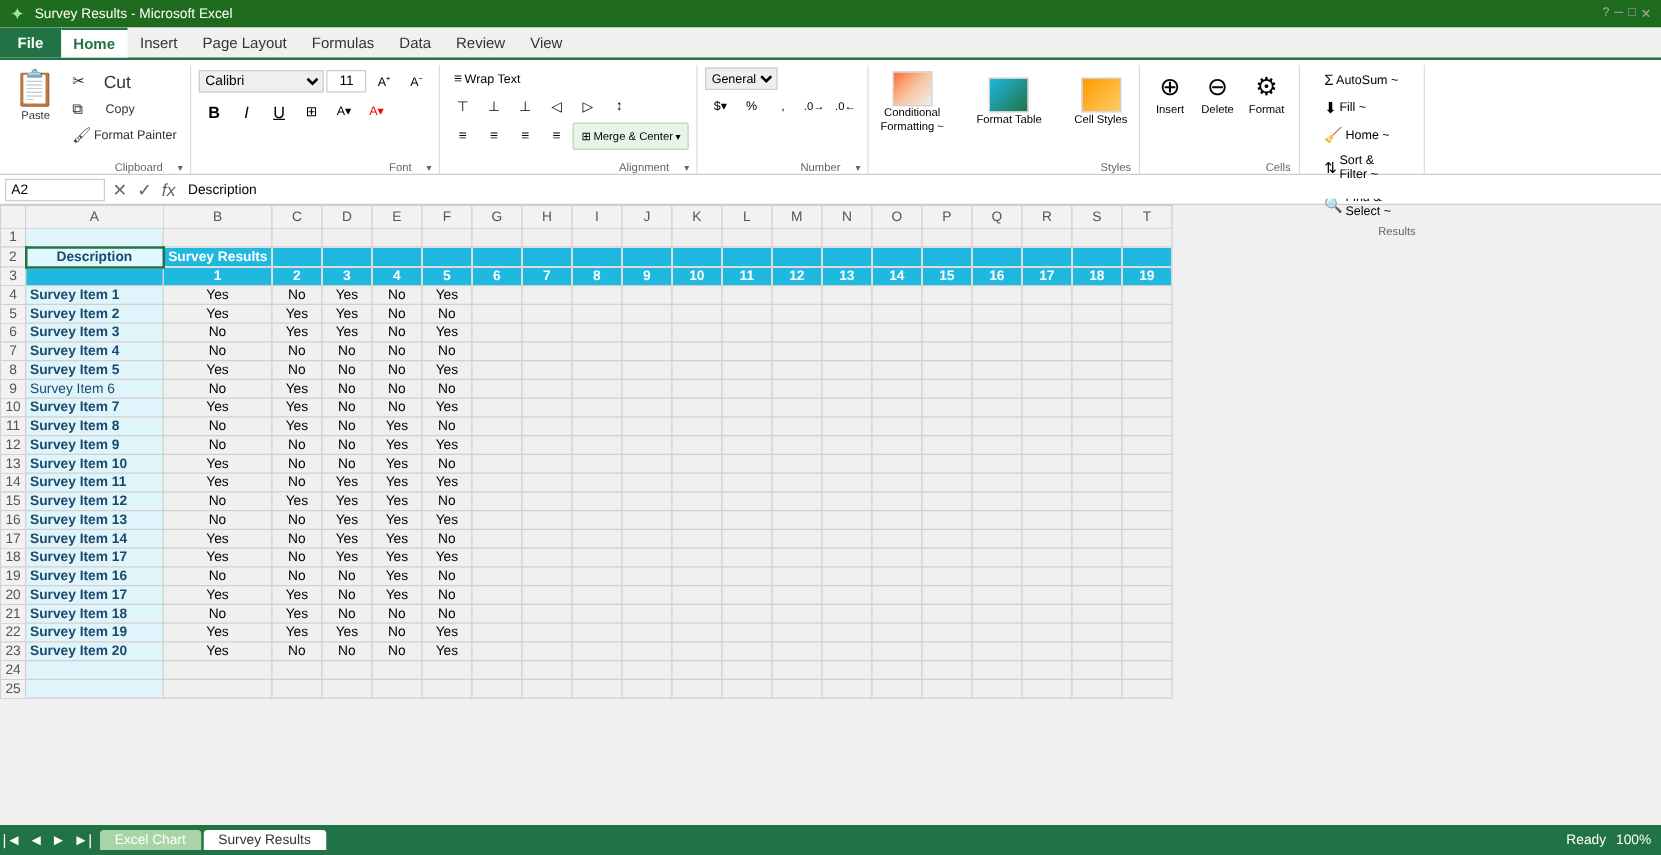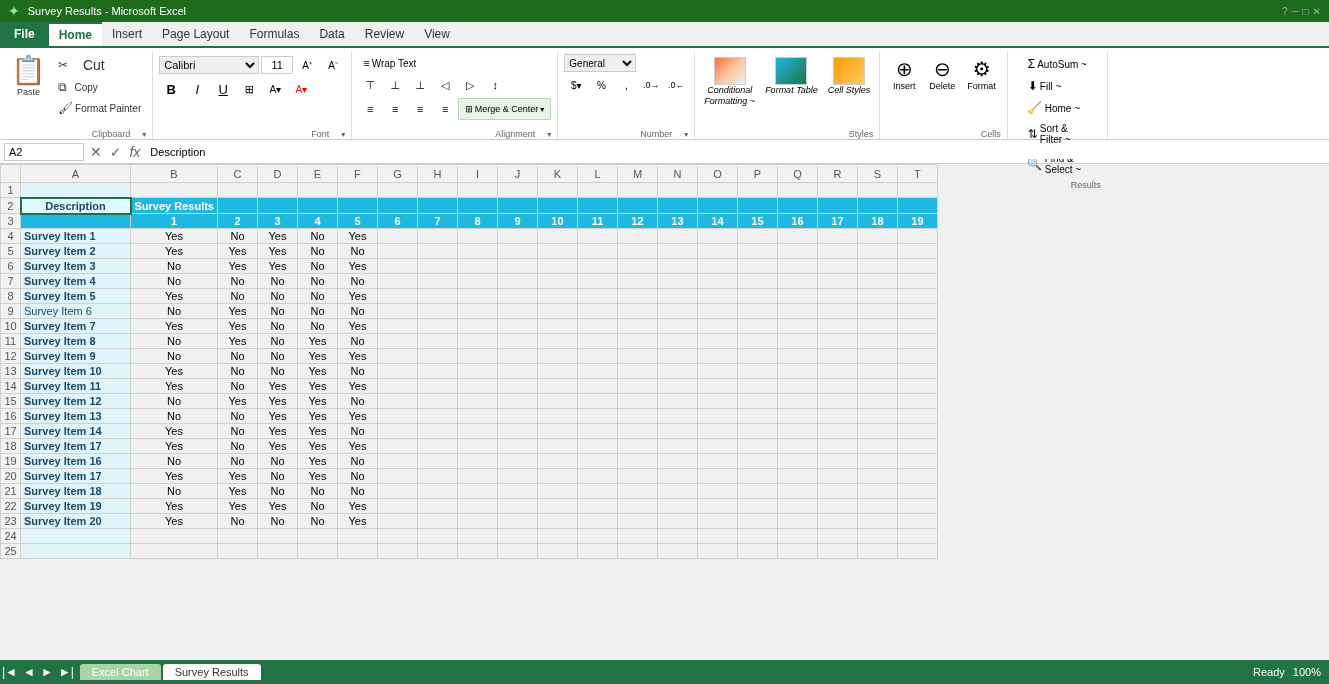--- a/index.html
+++ b/index.html
@@ -240,24 +240,24 @@
       border-radius: 2px;
       padding: 2px 6px;
       cursor: pointer;
       font-size: 10px;
       display: flex;
       align-items: center;
       gap: 2px;
       white-space: nowrap;
     }
     .number-controls { display: flex; flex-direction: column; gap: 2px; }
-    .number-select { width: 72px; height: 18px; font-size: 10px; border: 1px solid #ccc; }
+    .number-select { width: 58px; height: 18px; font-size: 10px; border: 1px solid #ccc; }
     .number-row { display: flex; gap: 1px; }
 
-    .styles-content { display: flex; gap: 4px; align-items: flex-start; font-style: italic; }
+    .styles-content { display: flex; gap: 20px; align-items: center; }
     .style-btn {
       display: flex;
       flex-direction: column;
       align-items: center;
       cursor: pointer;
       padding: 2px;
       border: 1px solid transparent;
       border-radius: 2px;
       min-width: 44px;
     }
@@ -348,21 +348,21 @@
         <div class="icon" style="font-size:28px;line-height:1;">📋</div>
         <div class="label">Paste</div>
       </div>
       <div style="display:flex;flex-direction:column;gap:1px;">
         <div class="rb-btn" style="flex-direction:row;min-width:50px;">
           <span style="font-size:12px;">✂</span>
           <span style="font-size:14px;margin-left:15px;text-align:center;">Cut</span>
         </div>
         <div class="rb-btn" style="flex-direction:row;min-width:50px;">
           <span style="font-size:12px;">⧉</span>
-          <span style="font-size:10px;margin-left:8px;">Copy</span>
+          <span style="font-size:10px;margin-left:18px;">Copy</span>
         </div>
         <div class="rb-btn" style="flex-direction:row;min-width:50px;">
           <span style="font-size:12px;">🖌</span>
           <span style="font-size:10px;margin-left:2px;">Format Painter</span>
         </div>
       </div>
     </div>
     <div class="ribbon-group-label">
       <span>Clipboard</span>
       <span style="font-size:8px;">▾</span>

